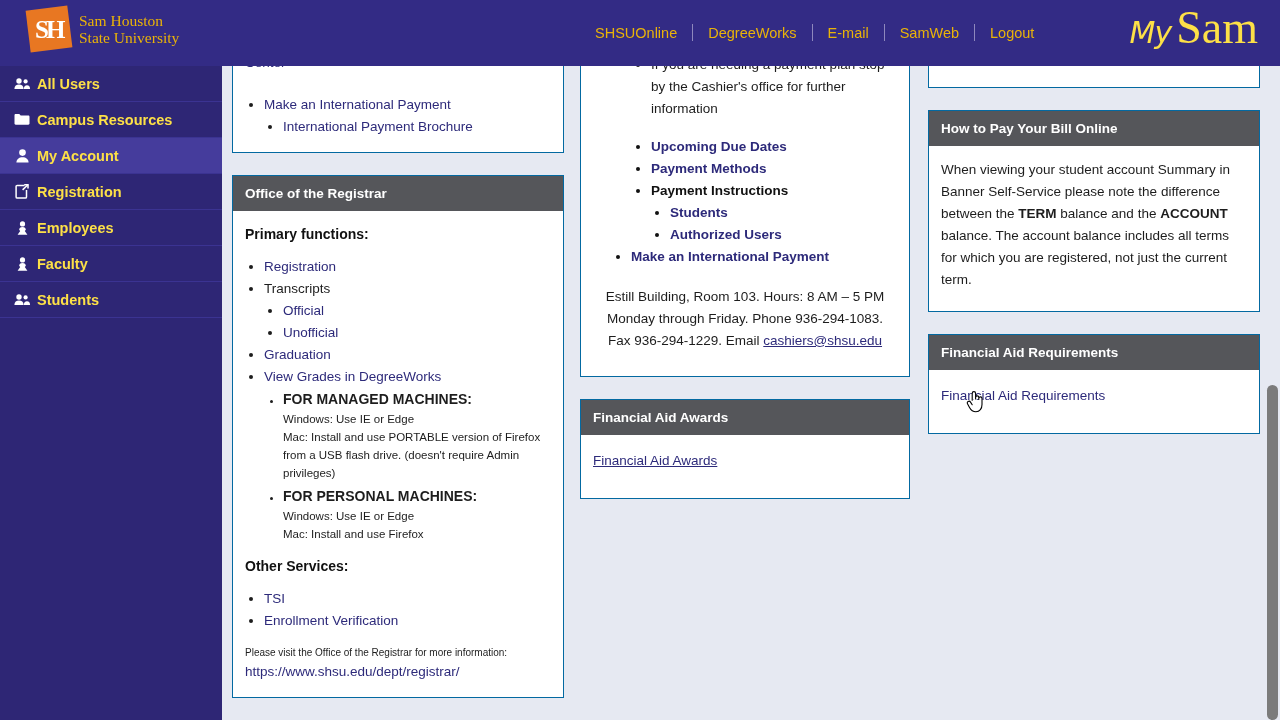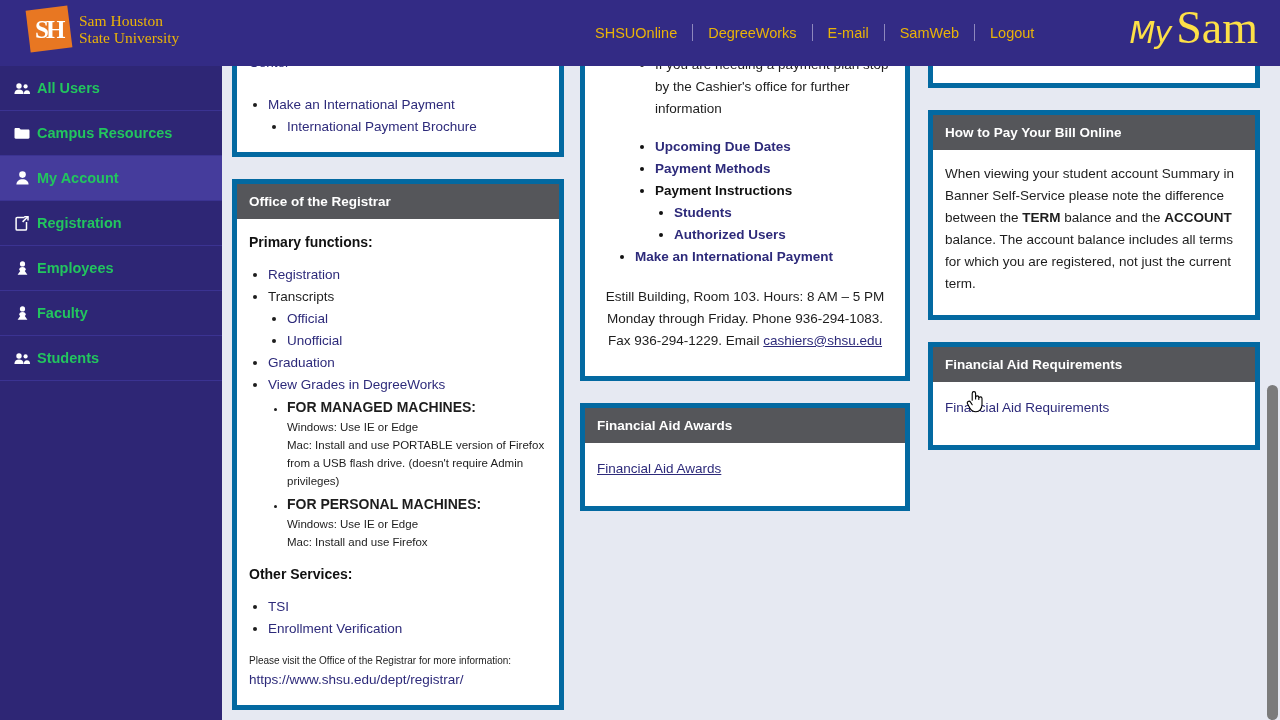--- a/index.html
+++ b/index.html
@@ -66,24 +66,24 @@
   }
 
   
   .sidebar {
     position: absolute; left: 0; top: 66px;
     width: 222px; height: 654px;
     background: #2e2675;
     z-index: 20;
   }
   .side-item {
-    height: 45px;
+    height: 36px;
     display: flex; align-items: center;
     padding-left: 12px;
-    color: #22c55e; font-size: 14.5px; font-weight: bold;
+    color: #fde047; font-size: 14.5px; font-weight: bold;
     border-bottom: 1px solid #3b3392;
     cursor: pointer;
   }
   .side-item.active { background: #453c9c; }
   .side-ico {
     width: 20px; margin-right: 5px;
     display: inline-flex; align-items: center; justify-content: center;
   }
   .side-ico svg { display: block; }
 
@@ -93,21 +93,21 @@
     width: 1058px; height: 654px;
     background: #e6e9f2;
   }
   .col { position: absolute; top: 0; }
   .col-a { left: 10px;  width: 332px; }
   .col-b { left: 358px; width: 330px; }
   .col-c { left: 706px; width: 332px; }
 
   .panel {
     background: #fff;
-    border: 5px solid #0369a1;
+    border: 1px solid #0369a1;
     margin-bottom: 22px;
   }
   .panel-head {
     background: #55565a;
     color: #fff;
     font-size: 13.5px; font-weight: bold;
     padding: 10px 12px;
   }
   .panel-body {
     padding: 12px 12px 14px 12px;

